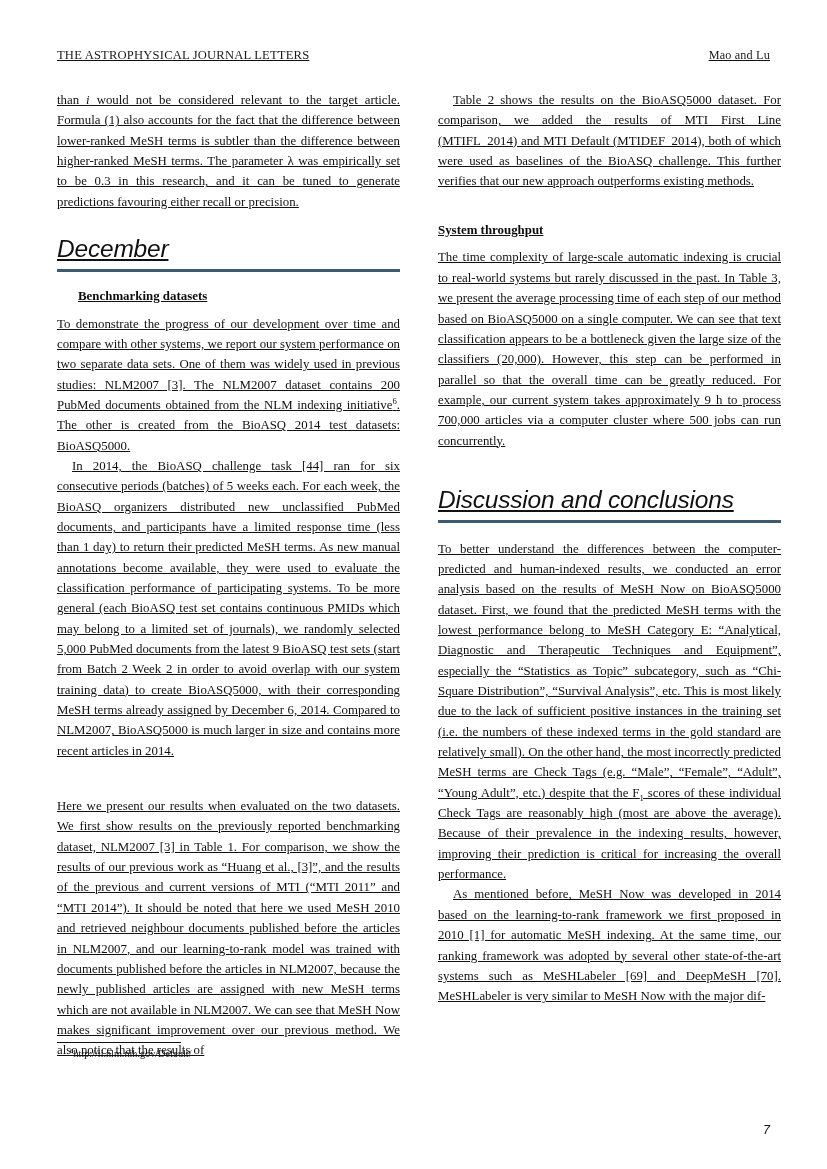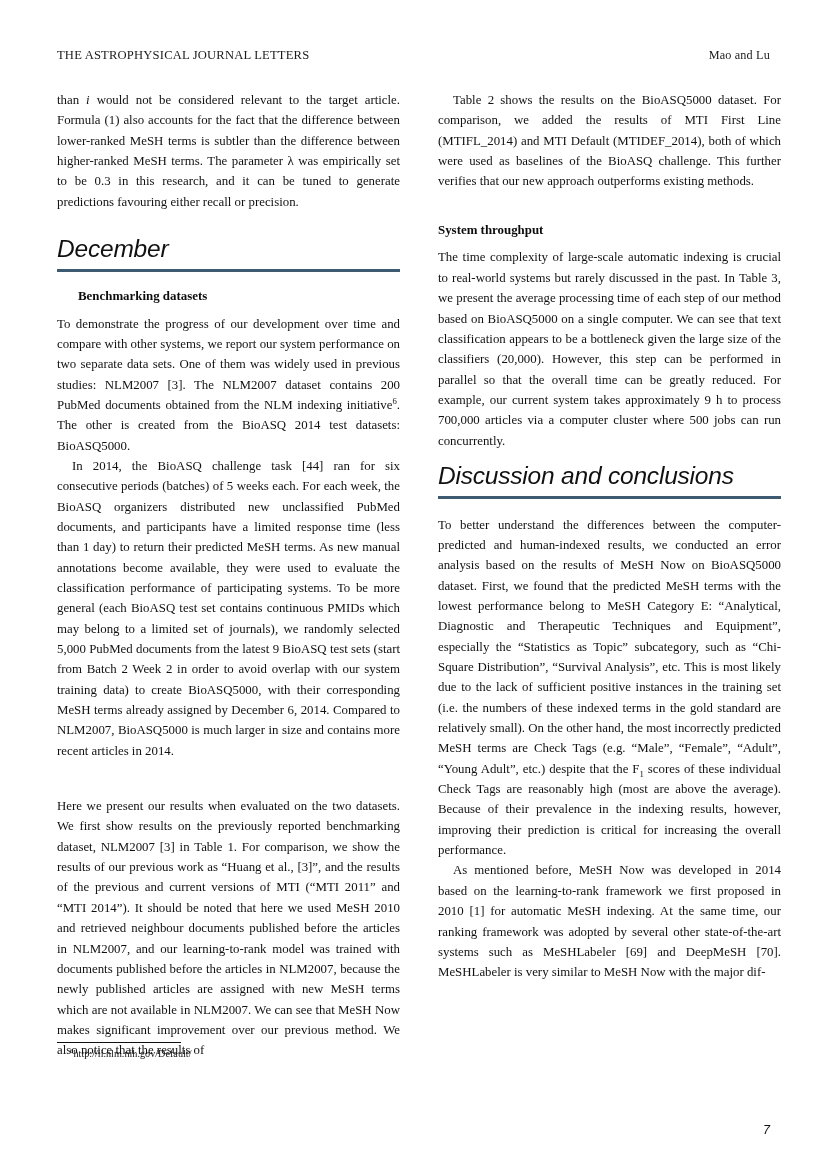--- a/index.html
+++ b/index.html
@@ -16,20 +16,21 @@
     -webkit-font-smoothing: antialiased;
   }
 
   .page {
     position: relative;
     width: 827px;
     height: 1169px;
     box-sizing: border-box;
     padding: 48px 57px 20px 57px;
     overflow: hidden;
+    text-decoration: underline;
   }
 
   
   .running-head {
     display: flex;
     justify-content: space-between;
     align-items: baseline;
     font-family: "Liberation Serif", "DejaVu Serif", serif;
     font-size: 12.6px;
     letter-spacing: 0.18px;
@@ -81,21 +82,21 @@
     margin: 0;
   }
   .section-rule {
     height: 3px;
     background: #3d5a73;
     margin-top: 7px;
     margin-bottom: 0;
     width: 100%;
   }
   .section-block.first { margin-top: 24px; }
-  .section-block { margin-top: 12px; }
+  .section-block { margin-top: 36px; }
 
   .sub-head {
     font-family: "Liberation Serif", "DejaVu Serif", serif;
     font-weight: bold;
     font-size: 12.9px;
     line-height: 1.3;
     color: #0d0d0d;
     margin: 0;
   }
   .sub-head.indent-small { padding-left: 4px; margin-left: 17px; }

